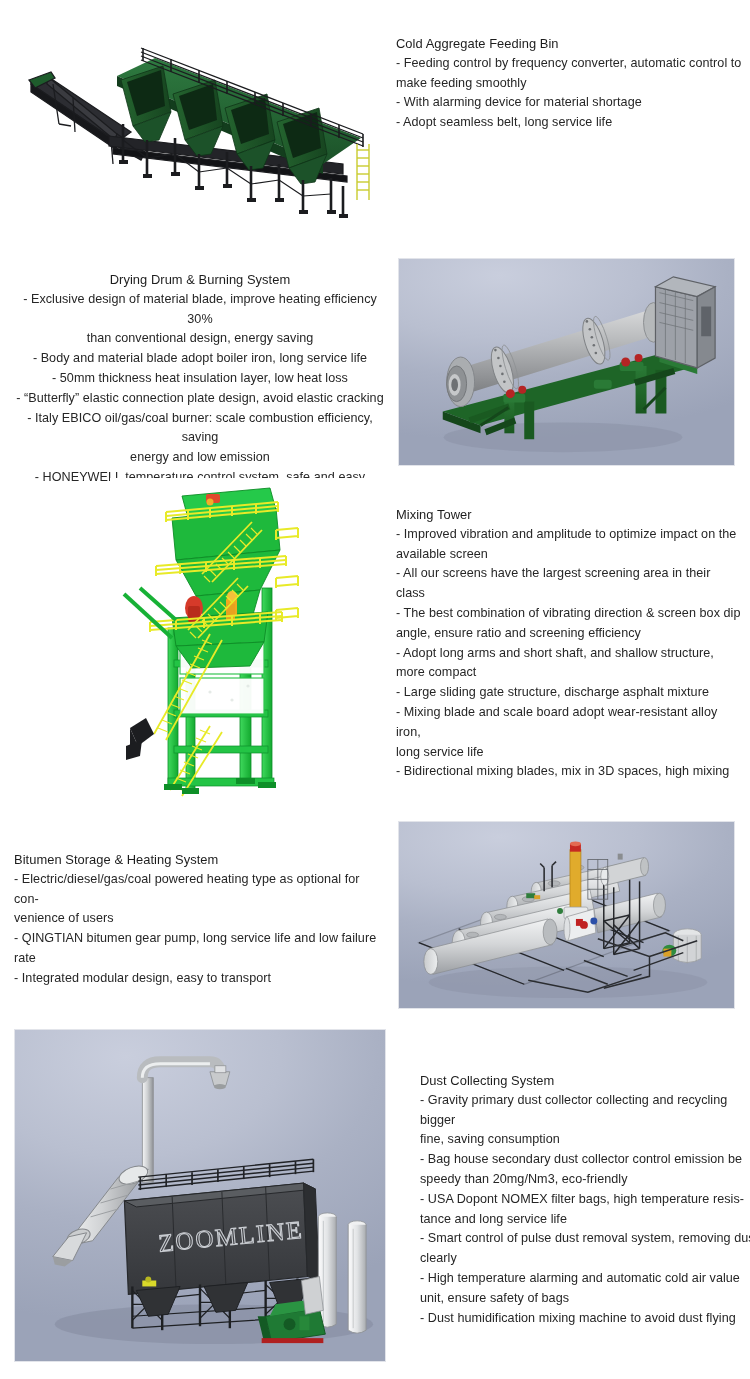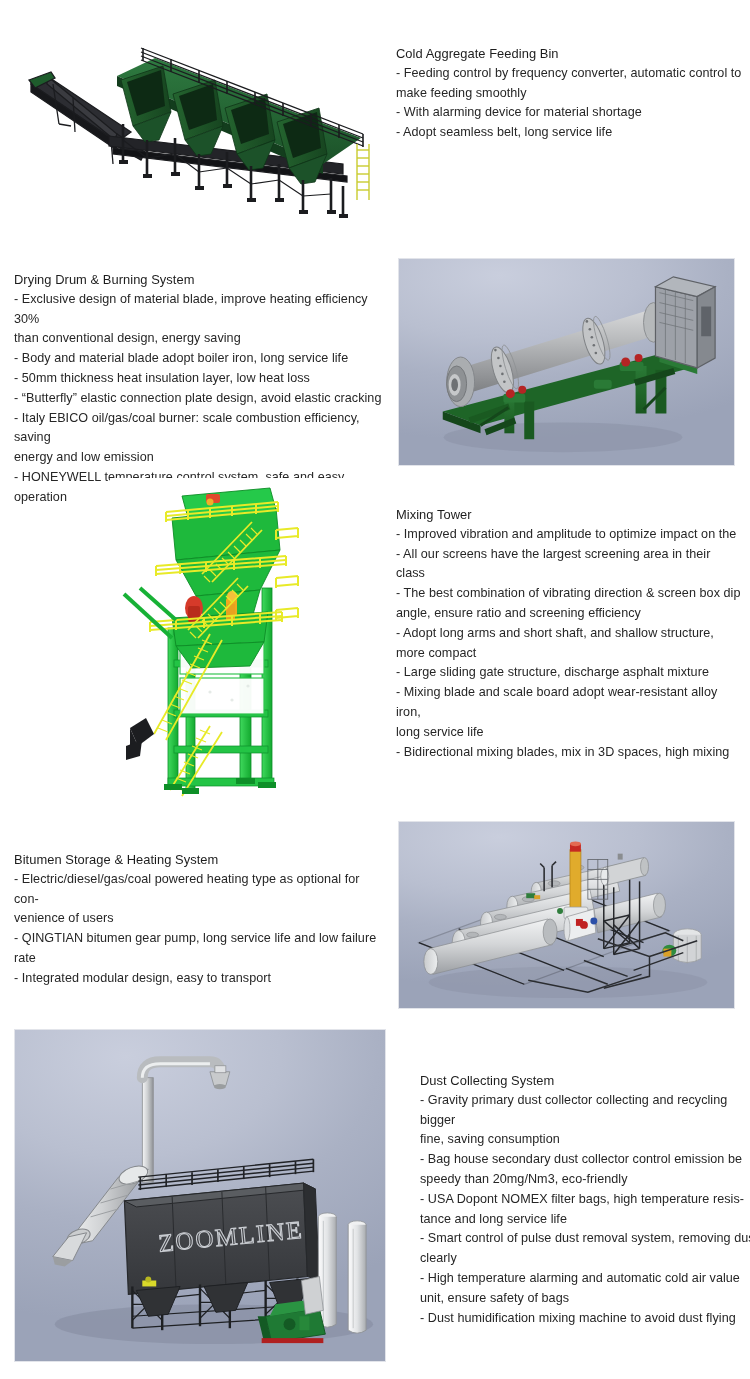--- a/index.html
+++ b/index.html
@@ -181,29 +181,29 @@
           <line x1="344" y1="144" x2="356" y2="144"></line>
           <line x1="344" y1="152" x2="356" y2="152"></line>
           <line x1="344" y1="160" x2="356" y2="160"></line>
           <line x1="344" y1="168" x2="356" y2="168"></line>
           <line x1="344" y1="176" x2="356" y2="176"></line>
         </g>
       </svg>
     </div>
   </div>
 
-  <div class="block txt" style="left:396px; top:44px; width:346px;">
+  <div class="block txt" style="left:396px; top:34px; width:346px;">
     <span class="title">Cold Aggregate Feeding Bin</span>
     <span class="line">- Feeding control by frequency converter, automatic control to</span>
     <span class="line">make feeding smoothly</span>
     <span class="line">- With alarming device for material shortage</span>
     <span class="line">- Adopt seamless belt, long service life</span>
   </div>
 
-  <div class="block txt" style="left:14px; top:270px; width:372px;">
+  <div class="block txt" style="left:14px; top:270px; width:372px;text-align:center;">
     <span class="title">Drying Drum &amp; Burning System</span>
     <span class="line">- Exclusive design of material blade, improve heating efficiency 30%</span>
     <span class="line">than conventional design, energy saving</span>
     <span class="line">- Body and material blade adopt boiler iron, long service life</span>
     <span class="line">- 50mm thickness heat insulation layer, low heat loss</span>
     <span class="line">- “Butterfly” elastic connection plate design, avoid elastic cracking</span>
     <span class="line">- Italy EBICO oil/gas/coal burner: scale combustion efficiency, saving</span>
     <span class="line">energy and low emission</span>
     <span class="line">- HONEYWELL temperature control system, safe and easy operation</span>
   </div>
@@ -431,20 +431,21 @@
           <rect x="126" y="300" width="19" height="6"></rect>
           <rect x="148" y="304" width="18" height="6"></rect>
         </g>
       </svg>
     </div>
   </div>
 
   <div class="block txt" style="left:396px; top:505px; width:346px;">
     <span class="title">Mixing Tower</span>
     <span class="line">- Improved vibration and amplitude to optimize impact on the</span>
+    <span class="line">available screen</span>
     <span class="line">- All our screens have the largest screening area in their class</span>
     <span class="line">- The best combination of vibrating direction &amp; screen box dip</span>
     <span class="line">angle, ensure ratio and screening efficiency</span>
     <span class="line">- Adopt long arms and short shaft, and shallow structure,</span>
     <span class="line">more compact</span>
     <span class="line">- Large sliding gate structure, discharge asphalt mixture</span>
     <span class="line">- Mixing blade and scale board adopt wear-resistant alloy iron,</span>
     <span class="line">long service life</span>
     <span class="line">- Bidirectional mixing blades, mix in 3D spaces, high mixing</span>
   </div>

